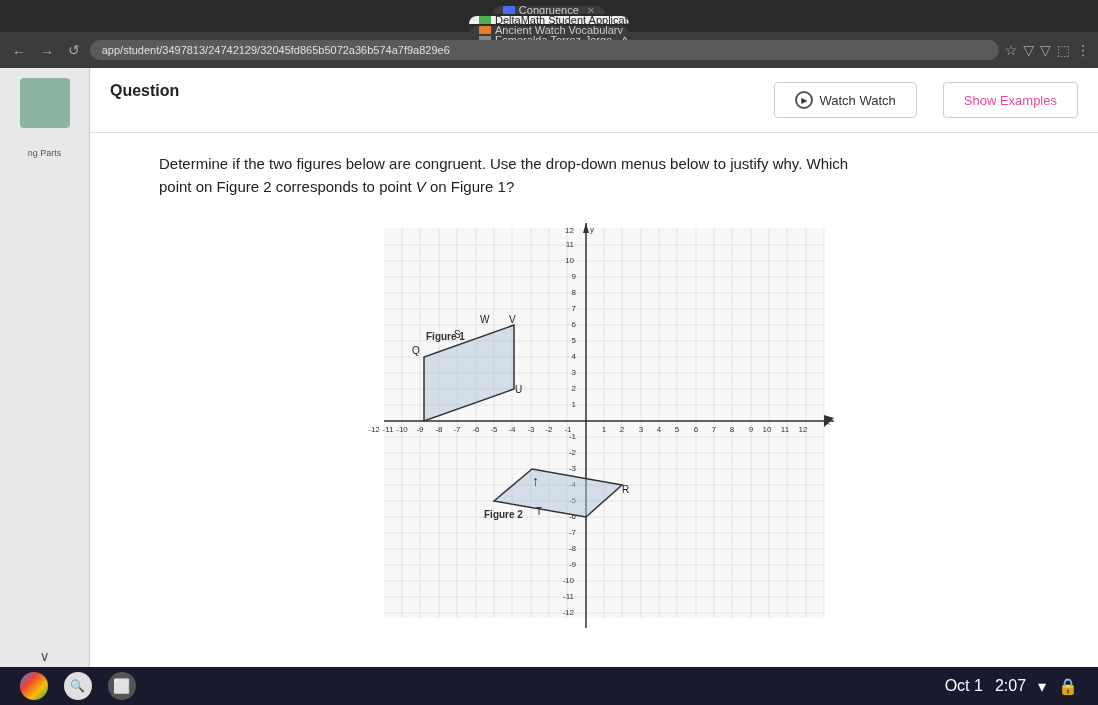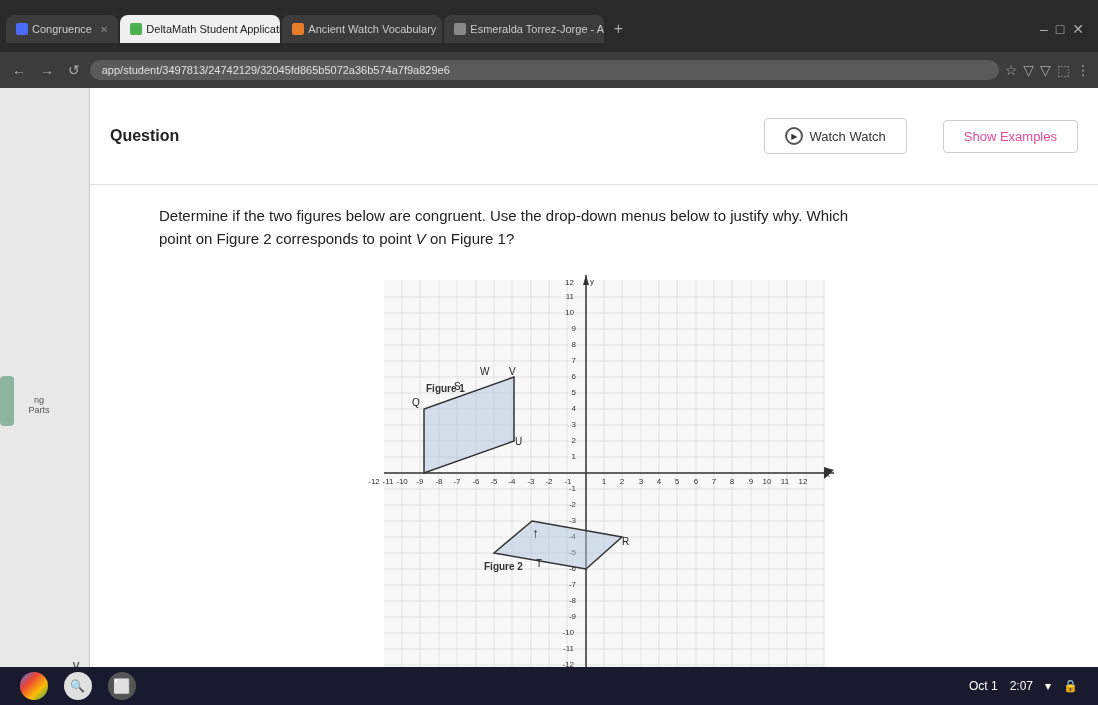--- a/index.html
+++ b/index.html
@@ -17,21 +17,22 @@
       background: #3c3c3c;
       width: 100%;
     }
 
     .tab-bar {
       display: flex;
       align-items: center;
       background: #2a2a2a;
       padding: 6px 6px 0 6px;
       gap: 2px;
-      height: 52px;
+      height: 32px;
+      flex-direction: column;
     }
 
     .tab {
       display: flex;
       align-items: center;
       padding: 4px 10px;
       border-radius: 8px 8px 0 0;
       font-size: 11px;
       color: #ccc;
       background: #3c3c3c;
@@ -122,21 +123,21 @@
     .main-content {
       background: #d0d0d0;
       display: flex;
       height: calc(705px - 72px);
     }
 
     .sidebar {
       width: 90px;
       background: #e8e8e8;
       display: flex;
-      flex-direction: row;
+      flex-direction: column;
       align-items: center;
       padding: 10px 0;
       gap: 8px;
       border-right: 1px solid #ccc;
     }
 
     .sidebar-avatar {
       width: 50px;
       height: 50px;
       background: #8db4a0;
@@ -179,24 +180,23 @@
     
     .page-content {
       flex: 1;
       background: white;
       padding: 0;
       overflow: hidden;
     }
 
     .question-header {
       display: flex;
-      align-items: center;
-      padding: 30px 20px;
+      padding: 14px 20px;
       border-bottom: 1px solid #e0e0e0;
-      gap: 36px;
+      gap: 26px;
     }
 
     .question-title {
       font-size: 16px;
       font-weight: bold;
       color: #222;
       flex: 1;
     }
 
     .watch-video-btn {
@@ -292,21 +292,21 @@
 
     .taskbar-icon.chrome { background: linear-gradient(135deg, #4285f4, #ea4335, #fbbc05, #34a853); }
     .taskbar-icon.search { background: #e0e0e0; }
     .taskbar-icon.monitor { background: #555; color: white; }
 
     .taskbar-right {
       display: flex;
       align-items: center;
       gap: 12px;
       color: white;
-      font-size: 12px;
+      font-size: 16px;
     }
 
     .grid-line {
       stroke: #ccc;
       stroke-width: 0.5;
     }
 
     .axis-line {
       stroke: #333;
       stroke-width: 1.5;

